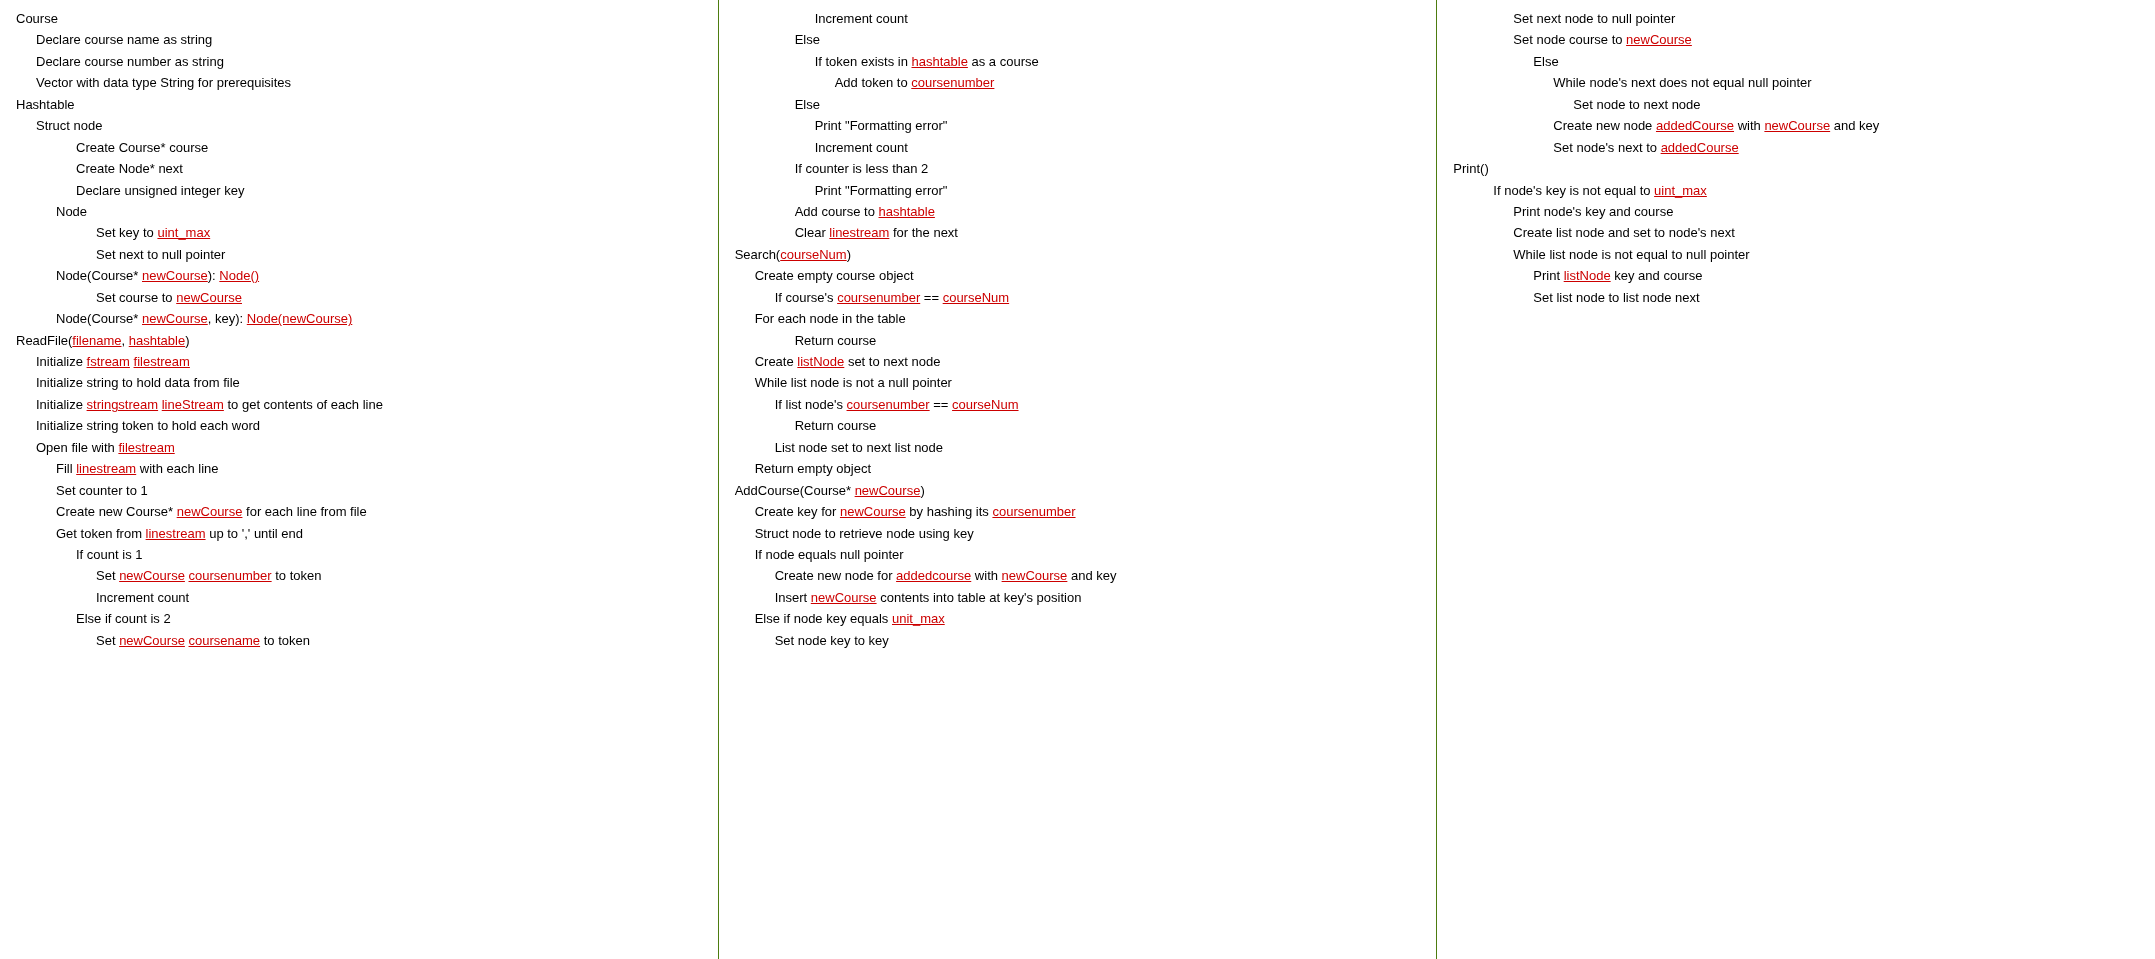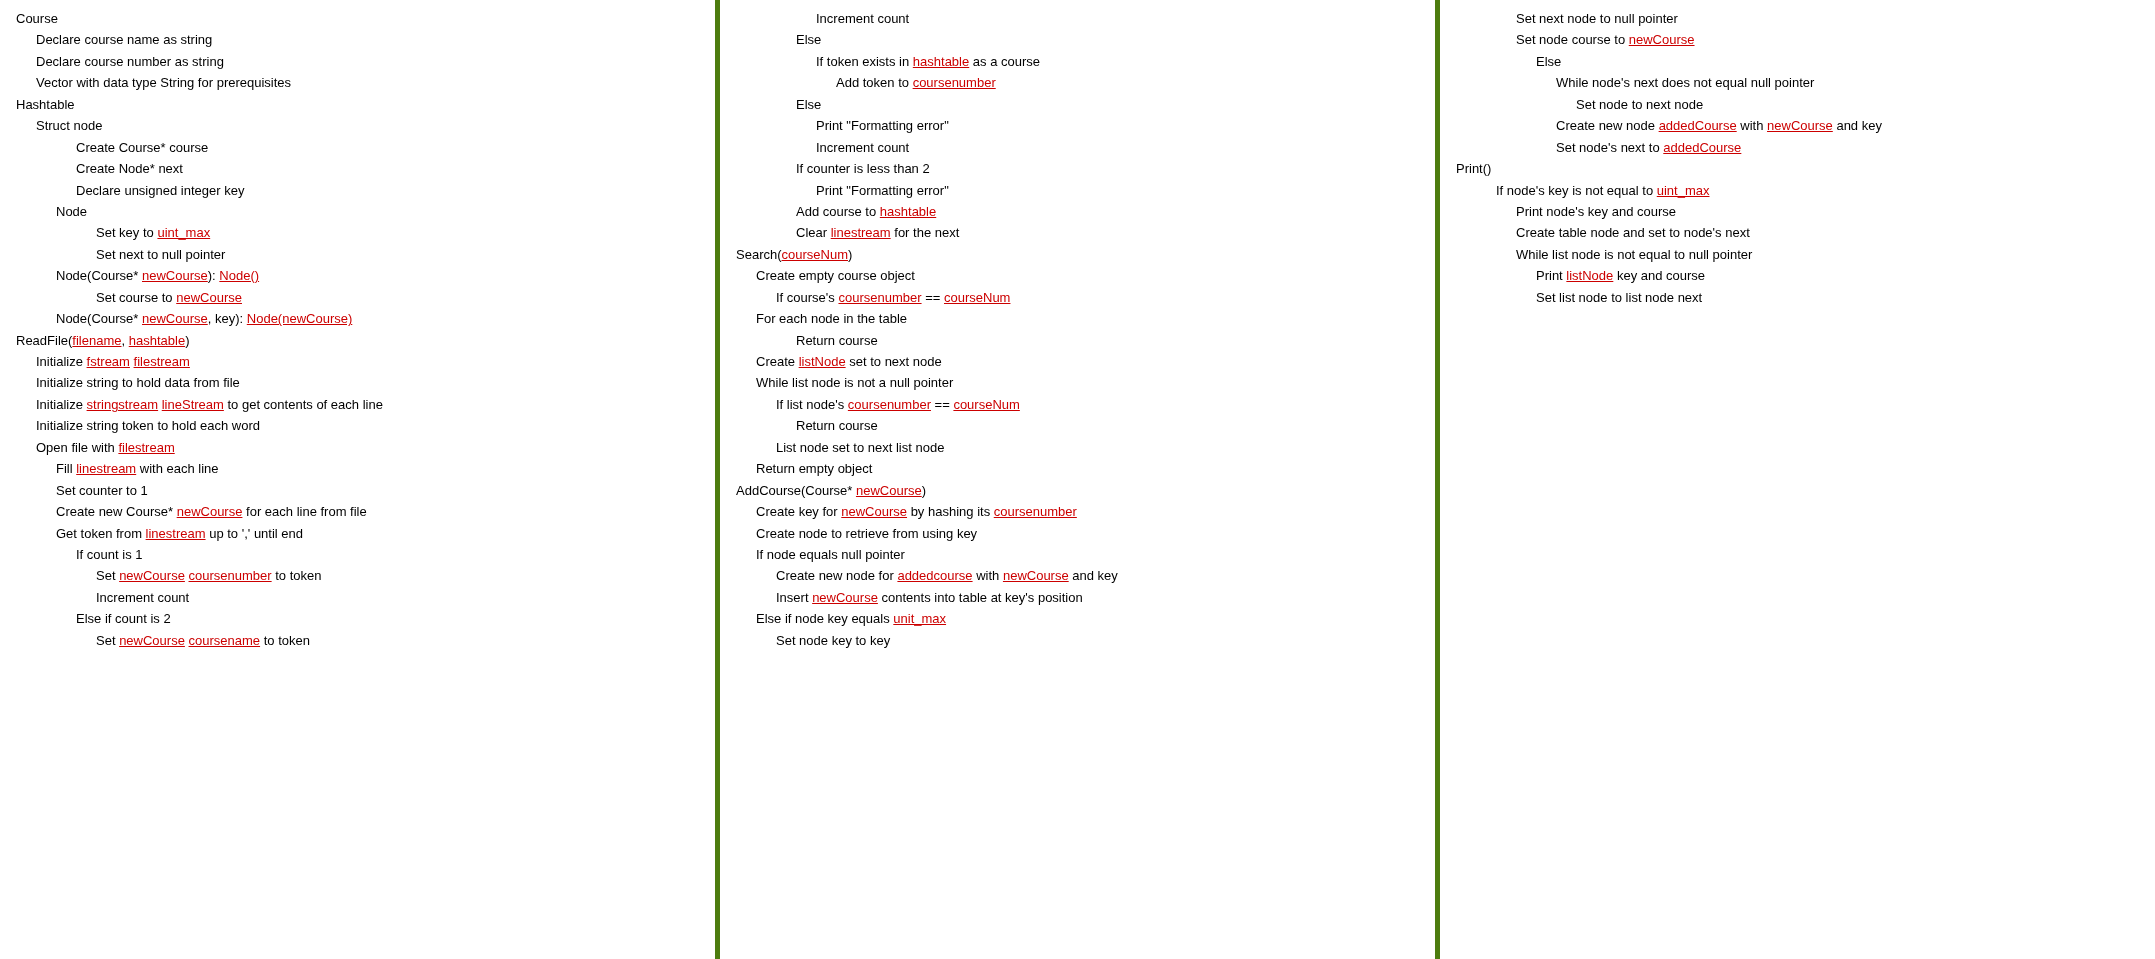--- a/index.html
+++ b/index.html
@@ -13,21 +13,21 @@
       overflow-x: auto;
     }
     .page-container {
       display: flex;
       width: 100%;
       min-height: 959px;
     }
     .column {
       flex: 1;
       padding: 8px 16px;
-      border-right: 5px solid #4d7c0f;
+      border-right: 1px solid #4d7c0f;
       line-height: 1.65;
     }
     .column:last-child {
       border-right: none;
     }
     .line {
       white-space: nowrap;
     }
     .indent1 { padding-left: 20px; }
     .indent2 { padding-left: 40px; }
@@ -96,21 +96,21 @@
       <div class="line indent1"><span>For each node in the table</span></div>
       <div class="line indent3"><span>Return course</span></div>
       <div class="line indent1">Create <span class="link">listNode</span> set to next node</div>
       <div class="line indent1"><span>While list node is not a null pointer</span></div>
       <div class="line indent2">If list node's <span class="link">coursenumber</span> == <span class="link">courseNum</span></div>
       <div class="line indent3"><span>Return course</span></div>
       <div class="line indent2"><span>List node set to next list node</span></div>
       <div class="line indent1"><span>Return empty object</span></div>
       <div class="line indent0">AddCourse(Course* <span class="link">newCourse</span>)</div>
       <div class="line indent1">Create key for <span class="link">newCourse</span> by hashing its <span class="link">coursenumber</span></div>
-      <div class="line indent1"><span>Create node to retrieve from using key</span></div>
+      <div class="line indent1"><span>Struct node to retrieve node using key</span></div>
       <div class="line indent1"><span>If node equals null pointer</span></div>
       <div class="line indent2">Create new node for <span class="link">addedcourse</span> with <span class="link">newCourse</span> and key</div>
       <div class="line indent2">Insert <span class="link">newCourse</span> contents into table at key's position</div>
       <div class="line indent1">Else if node key equals <span class="link">unit_max</span></div>
       <div class="line indent2"><span>Set node key to key</span></div>
     </div>
     <div class="column">
       <div class="line indent0"><span></span></div>
       <div class="line indent0"><span></span></div>
       <div class="line indent0"><span></span></div>
@@ -118,18 +118,18 @@
       <div class="line indent3"><span>Set next node to null pointer</span></div>
       <div class="line indent3">Set node course to <span class="link">newCourse</span></div>
       <div class="line indent4"><span>Else</span></div>
       <div class="line indent5"><span>While node's next does not equal null pointer</span></div>
       <div class="line indent6"><span>Set node to next node</span></div>
       <div class="line indent5">Create new node <span class="link">addedCourse</span> with <span class="link">newCourse</span> and key</div>
       <div class="line indent5">Set node's next to <span class="link">addedCourse</span></div>
       <div class="line indent0"><span>Print()</span></div>
       <div class="line indent2">If node's key is not equal to <span class="link">uint_max</span></div>
       <div class="line indent3"><span>Print node's key and course</span></div>
-      <div class="line indent3"><span>Create table node and set to node's next</span></div>
+      <div class="line indent3"><span>Create list node and set to node's next</span></div>
       <div class="line indent3"><span>While list node is not equal to null pointer</span></div>
       <div class="line indent4">Print <span class="link">listNode</span> key and course</div>
       <div class="line indent4"><span>Set list node to list node next</span></div>
     </div>
   </div>
 
 </body></html>

